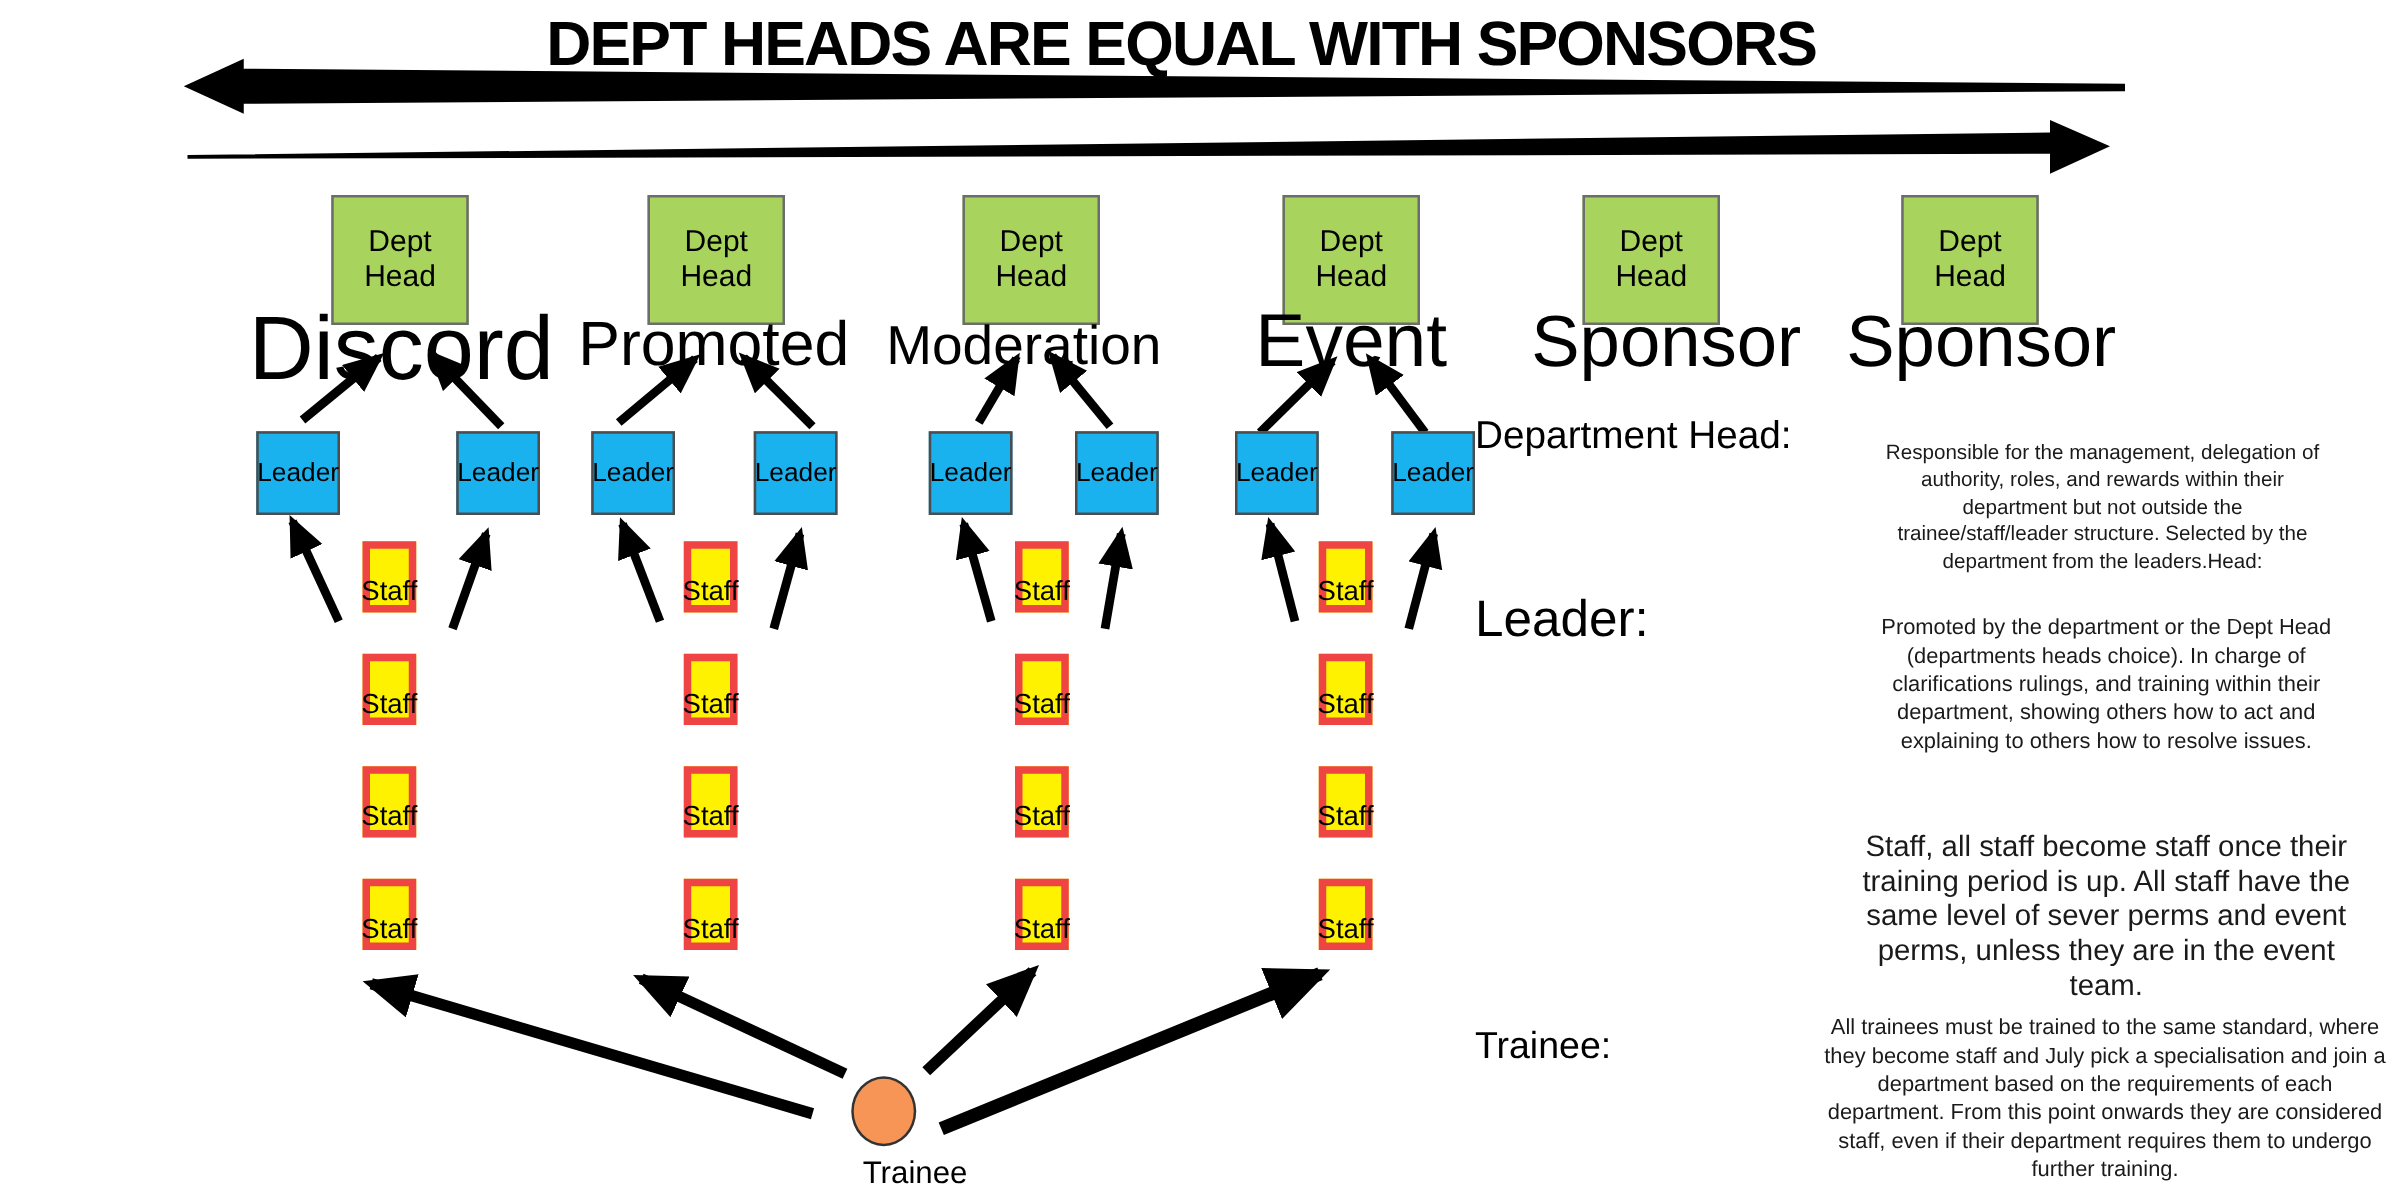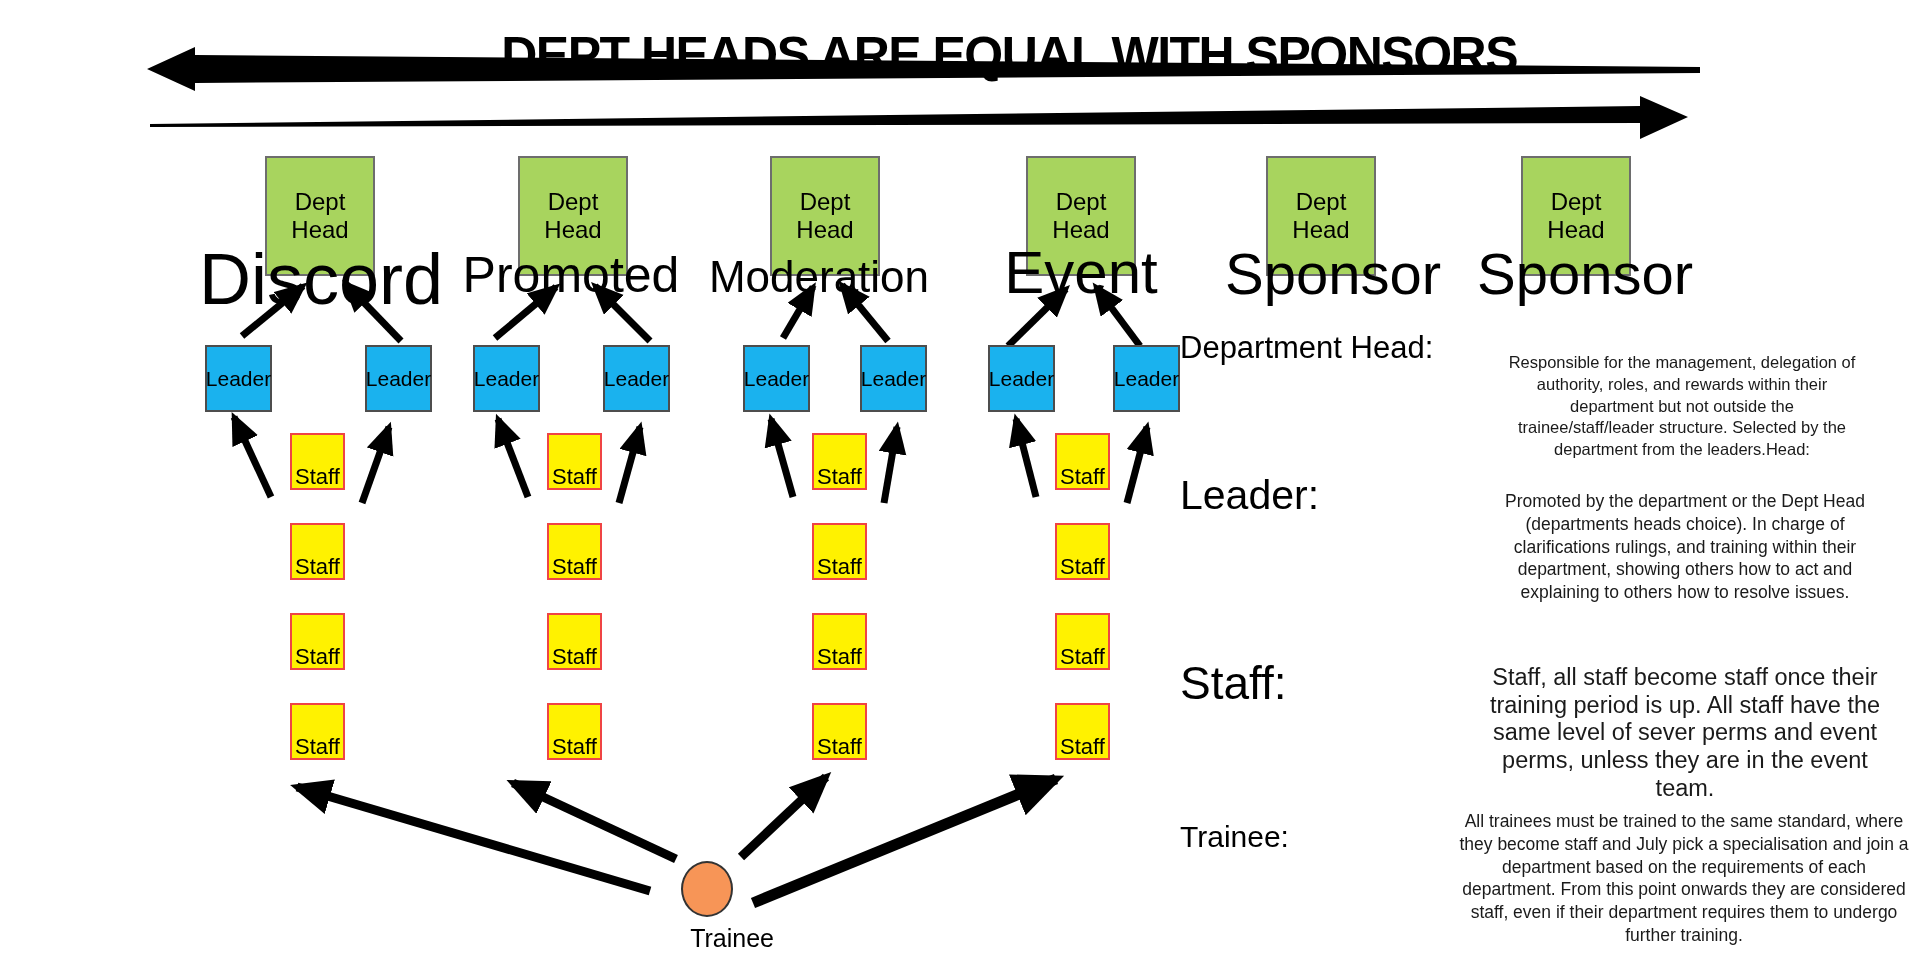--- a/index.html
+++ b/index.html
@@ -1,26 +1,26 @@
 <!DOCTYPE html>
 <html><head>
 <meta charset="utf-8">
 <style>
   html,body{margin:0;padding:0;background:#fff;}
   body{font-family:"Liberation Sans", sans-serif; color:#000;}
   .canvas{position:relative;width:1920px;height:955px;background:#fff;overflow:hidden;}
   svg.arrows{position:absolute;left:0;top:0;pointer-events:none;}
-  .title{position:absolute;left:437px;top:6px;width:1080px;text-align:right;
-         font-size:50px;font-weight:600;letter-spacing:-1.5px;white-space:nowrap;margin-top:20px;}
-  .headbox{position:absolute;width:110px;height:120px;background:#a8d45e;border:2px solid #6d6d6d;
+  .title{position:absolute;left:437px;top:6px;width:1080px;text-align:left;
+         font-size:50px;font-weight:600;letter-spacing:-1.5px;white-space:nowrap;}
+  .headbox{position:absolute;width:110px;height:104px;background:#a8d45e;border:2px solid #6d6d6d;
            box-sizing:border-box;display:flex;align-items:center;justify-content:center;text-align:center;
            font-size:24px;line-height:1.18;white-space:pre-line;}
   .leaderbox{position:absolute;width:67px;height:67px;background:#1ab2ee;border:2px solid #4d4d4d;
            box-sizing:border-box;display:flex;align-items:center;justify-content:center;font-size:21px;}
-  .staffbox{position:absolute;width:55px;height:57px;background:#fff200;border:2px solid #ef4444;
+  .staffbox{position:absolute;width:43px;height:57px;background:#fff200;border:6px solid #ef4444;
            box-sizing:border-box;display:flex;align-items:flex-end;justify-content:center;font-size:22px;line-height:1.0;}
   .deptlabel{position:absolute;width:400px;text-align:center;white-space:nowrap;}
   .trainee-ellipse{position:absolute;left:681px;top:861px;width:52px;height:56px;background:#f79557;
            border:2px solid #333;border-radius:50%;box-sizing:border-box;}
   .trainee-label{position:absolute;left:574px;top:924px;width:200px;text-align:right;font-size:25px;}
   .term{position:absolute;left:1180px;width:310px;text-align:left;white-space:nowrap;}
   .desc{position:absolute;text-align:center;color:#1a1a1a;margin-top:12px;}
 </style>
 </head>
 <body>
@@ -116,21 +116,20 @@
 
   <div class="deptlabel" style="left:121px;top:238px;font-size:72px">Discord</div>
   <div class="deptlabel" style="left:371px;top:246px;font-size:50px">Promoted</div>
   <div class="deptlabel" style="left:619px;top:252px;font-size:44px">Moderation</div>
   <div class="deptlabel" style="left:881px;top:238px;font-size:60px">Event</div>
   <div class="deptlabel" style="left:1133px;top:240px;font-size:58px">Sponsor</div>
   <div class="deptlabel" style="left:1385px;top:240px;font-size:58px">Sponsor</div>
 
   <div class="term" style="top:330px;font-size:31px">Department Head:</div>
   <div class="term" style="top:472px;font-size:41px">Leader:</div>
-  <div class="term" style="top:656px;font-size:46px">Staff:</div>
   <div class="term" style="top:820px;font-size:30px">Trainee:</div>
 
   <div class="desc" style="left:1508px;width:348px;top:340px;font-size:16.5px;line-height:1.32">Responsible for the management, delegation of authority, roles, and rewards within their department but not outside the trainee/staff/leader structure. Selected by the department from the leaders.Head:</div>
   <div class="desc" style="left:1500px;width:370px;top:478px;font-size:17.5px;line-height:1.3">Promoted by the department or the Dept Head (departments heads choice). In charge of clarifications rulings, and training within their department, showing others how to act and explaining to others how to resolve issues.</div>
   <div class="desc" style="left:1488px;width:394px;top:652px;font-size:23.5px;line-height:1.18">Staff, all staff  become staff once their training period is up. All staff have the same level of sever perms and event perms, unless they are in the event team.</div>
   <div class="desc" style="left:1458px;width:452px;top:798px;font-size:17.5px;line-height:1.3">All trainees must be trained to the same standard, where they become staff and July pick a specialisation and join a department based on the requirements of each department. From this point onwards they are considered staff, even if their department requires them to undergo further training.</div>
 
 </div>
 
 </body></html>

